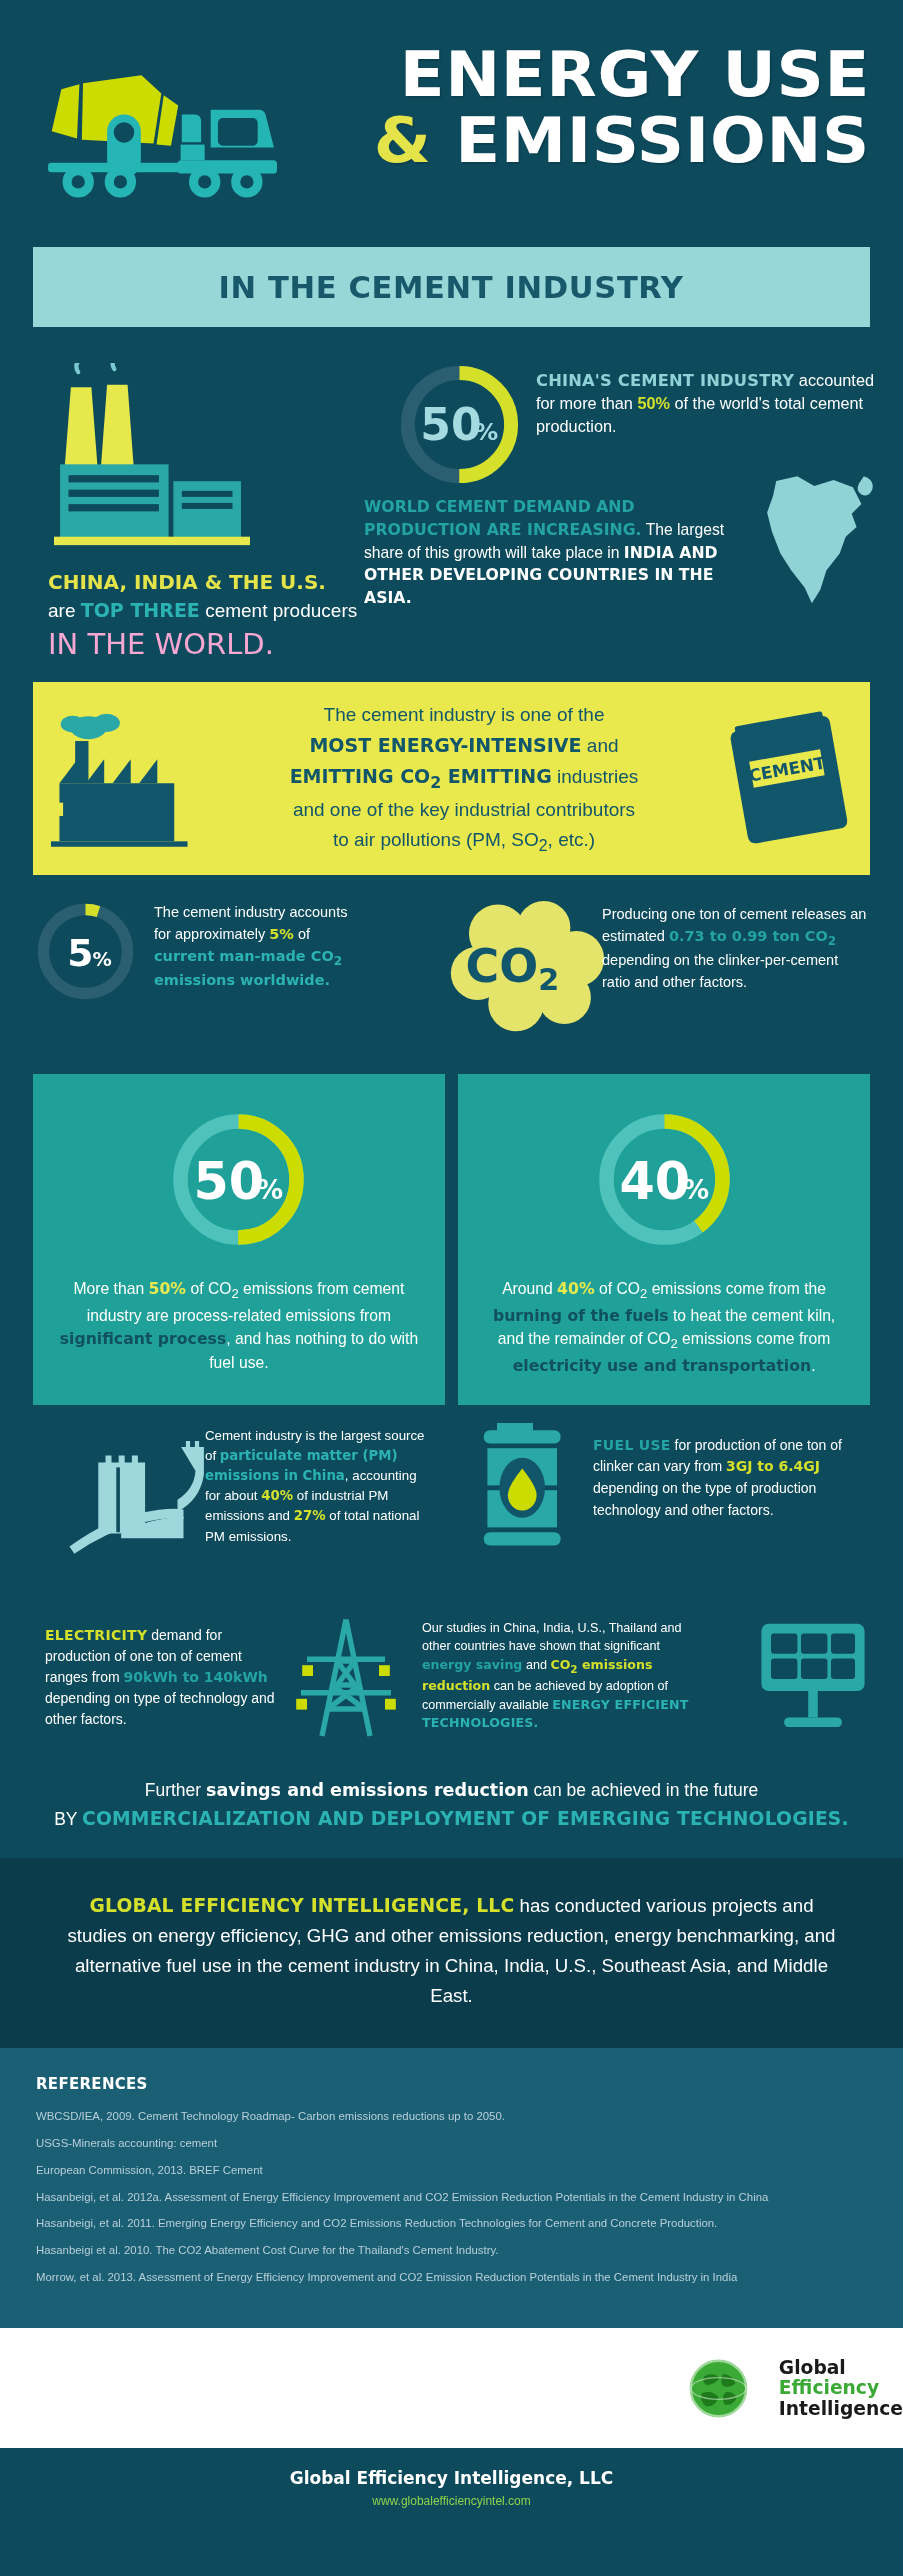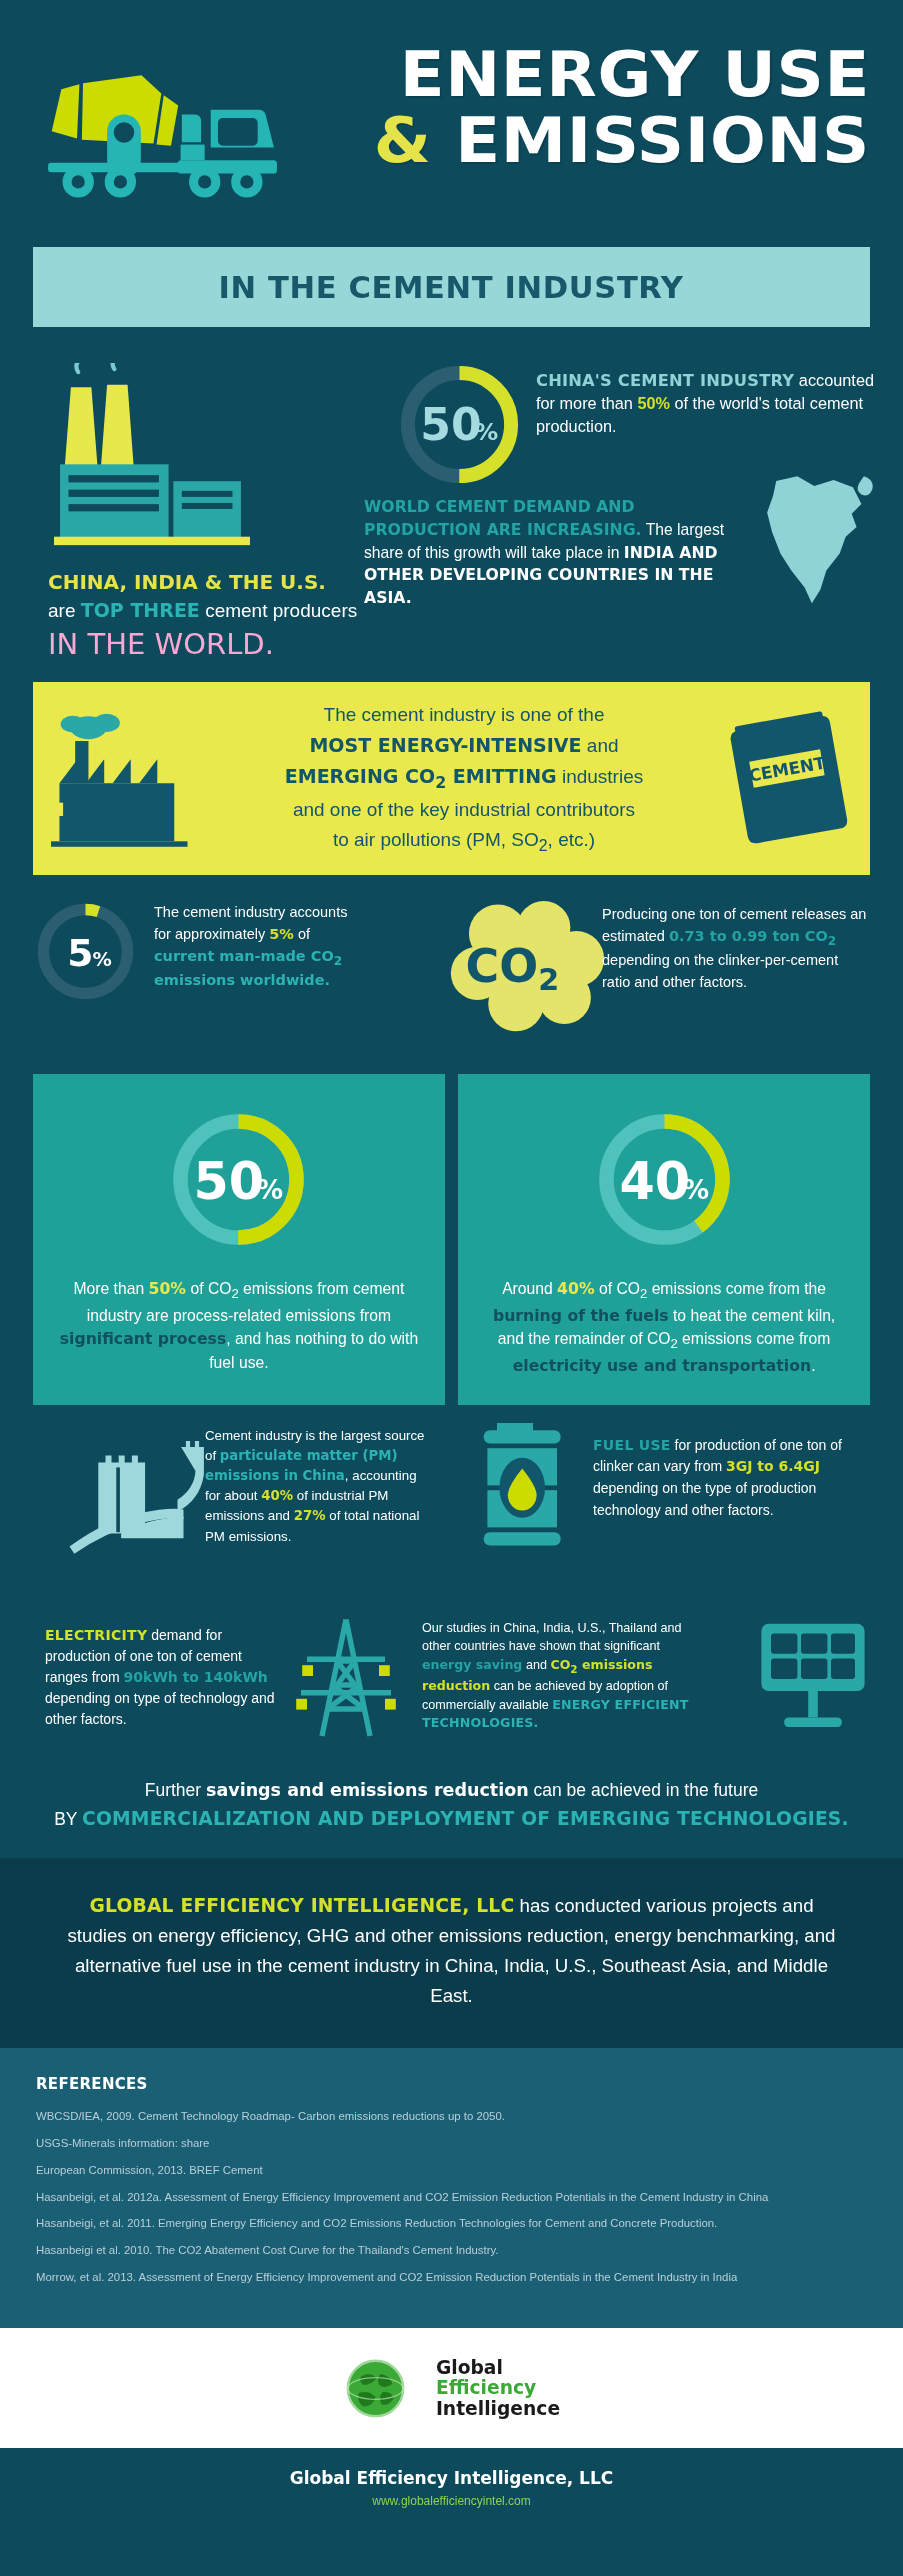--- a/index.html
+++ b/index.html
@@ -194,21 +194,21 @@
   .refs { background: #1b5f75; padding: 27px 36px 33px 36px; }
   .refs h3 {
     font-family:"DejaVu Sans",sans-serif; font-weight:bold;
     color:#ffffff; font-size: 15px; letter-spacing:0.3px; margin-bottom: 15.7px;
   }
   .refs li {
     list-style:none; color:#b8cfd8; font-size: 11.4px; line-height:1.45; margin-bottom: 10.2px;
   }
 
   
-  .logo-band { background:#ffffff; padding: 28px 0 26.5px 0; display:flex; align-items:center; justify-content:center; gap: 28px;}
+  .logo-band { background:#ffffff; padding: 28px 0 26.5px 0; display:flex; align-items:center; justify-content:flex-end; gap: 28px;}
   .logo-text { text-align:left; font-family:"DejaVu Sans",sans-serif; font-weight:bold; line-height:1.12;}
   .logo-text .l1 { font-size: 18.7px; color:#1a1a1a;}
   .logo-text .l2 { font-size: 18.7px; color:#3aa935;}
   .logo-text .l3 { font-size: 18.7px; color:#1a1a1a;}
 
   .foot-band { background:#0d4a5c; padding: 20.5px 0 23px 0; text-align:center;}
   .foot-band .fl1 { font-family:"DejaVu Sans",sans-serif; font-weight:bold; color:#ffffff; font-size: 17px;}
   .foot-band .fl2 { color:#8fd34a; font-size: 12px; margin-top:6px;}
 </style>
 </head>
@@ -323,21 +323,21 @@
       <rect x="0" y="214" width="226" height="9" fill="#12566b"></rect>
     </svg>
 
     <div class="yellow-text">
       <div>The cement industry is one of the</div>
       <div>
         <b>MOST ENERGY-INTENSIVE</b>
         <span>and</span>
       </div>
       <div>
-        <b><span>EMERGING CO</span><sub>2</sub><span> EMITTING</span></b>
+        <b><span>EMITTING CO</span><sub>2</sub><span> EMITTING</span></b>
         <span>industries</span>
       </div>
       <div>and one of the key industrial contributors</div>
       <div><span>to air pollutions (PM, SO</span><sub>2</sub><span>, etc.)</span></div>
     </div>
 
     <svg class="bag-icon" viewBox="0 0 200 235">
       <g transform="rotate(-10 100 118)">
         <path d="M30 22 h140 q14 0 14 14 v162 q0 14 -14 14 h-140 q-14 0 -14 -14 v-162 q0 -14 14 -14 z" fill="#12566b"></path>
         <rect x="26" y="14" width="148" height="18" rx="4" fill="#12566b"></rect>
@@ -519,21 +519,21 @@
     <p>
       <span class="y">GLOBAL EFFICIENCY INTELLIGENCE, LLC</span>
       <span>has conducted various projects and studies on energy efficiency, GHG and other emissions reduction, energy benchmarking, and alternative fuel use in the cement industry in China, India, U.S., Southeast Asia, and Middle East.</span>
     </p>
   </div>
 
   <div class="refs">
     <h3>REFERENCES</h3>
     <ul>
       <li>WBCSD/IEA, 2009. Cement Technology Roadmap- Carbon emissions reductions up to 2050.</li>
-      <li>USGS-Minerals information: share</li>
+      <li>USGS-Minerals accounting: cement</li>
       <li>European Commission, 2013. BREF Cement</li>
       <li>Hasanbeigi, et al. 2012a. Assessment of Energy Efficiency Improvement and CO2 Emission Reduction Potentials in the Cement Industry in China</li>
       <li>Hasanbeigi, et al. 2011. Emerging Energy Efficiency and CO2 Emissions Reduction Technologies for Cement and Concrete Production.</li>
       <li>Hasanbeigi et al. 2010. The CO2 Abatement Cost Curve for the Thailand's Cement Industry.</li>
       <li>Morrow, et al. 2013. Assessment of Energy Efficiency Improvement and CO2 Emission Reduction Potentials in the Cement Industry in India</li>
     </ul>
   </div>
 
   <div class="logo-band">
     <svg width="65" height="65" viewBox="0 0 108 108">

